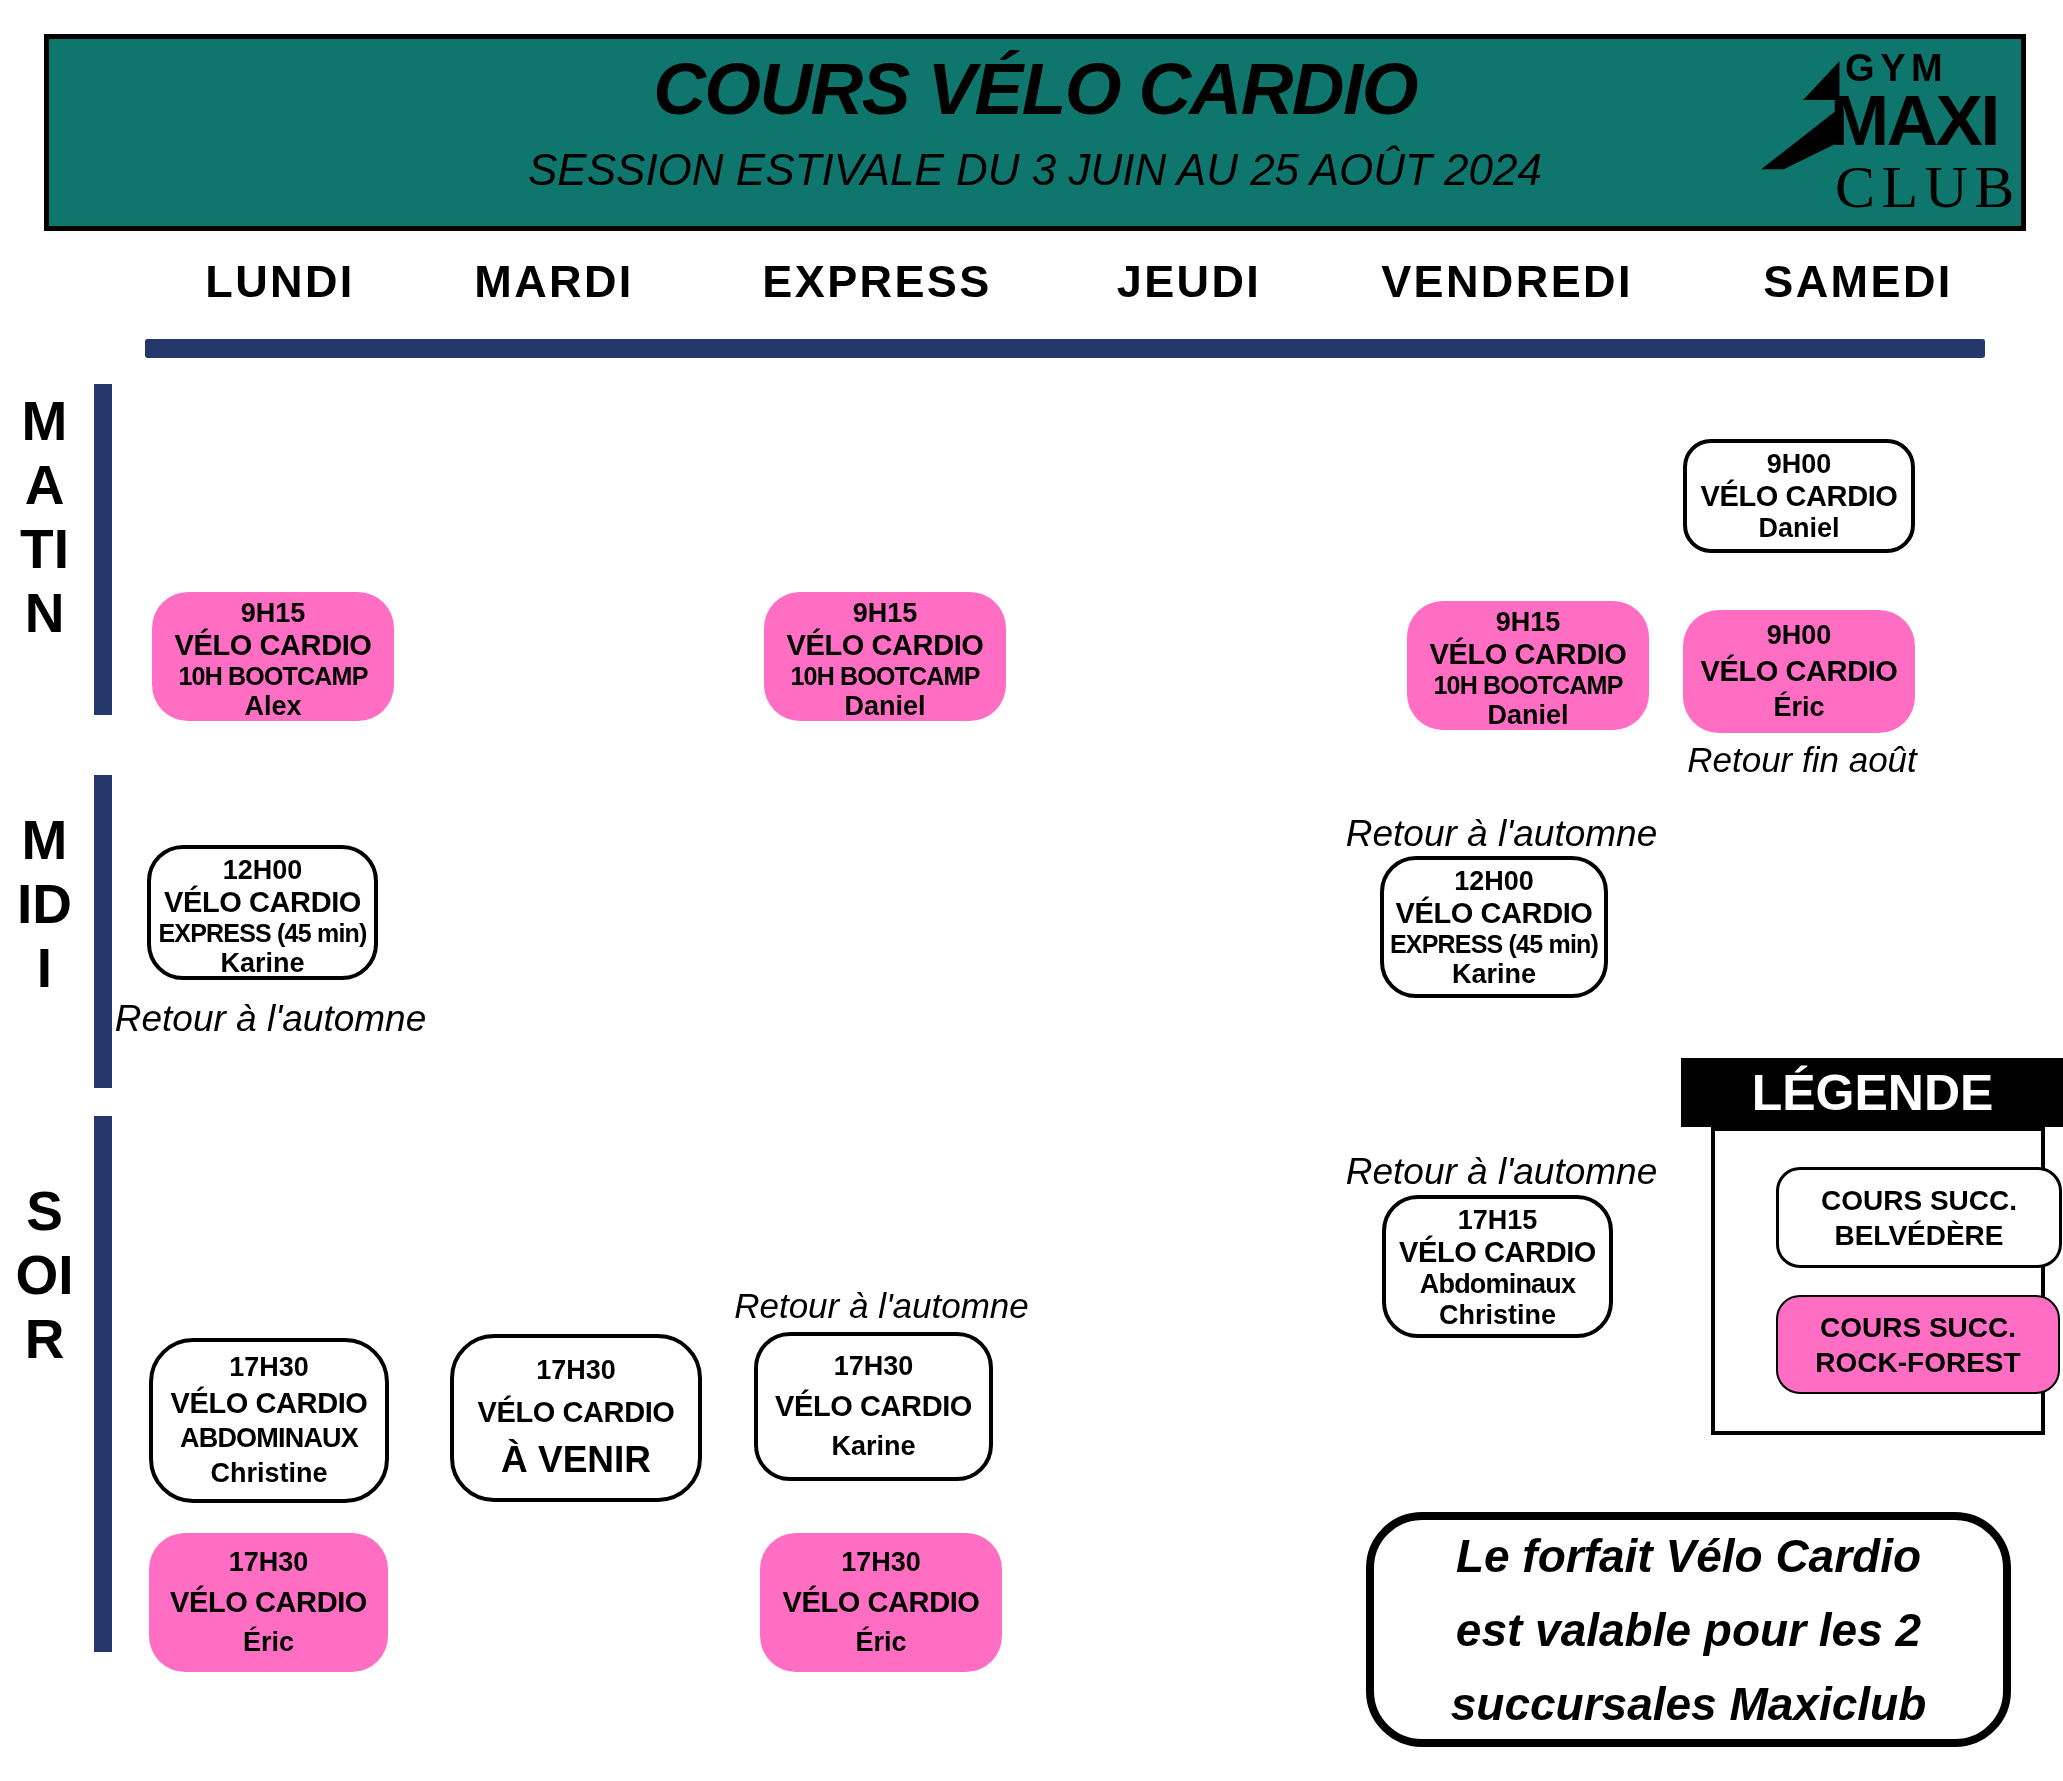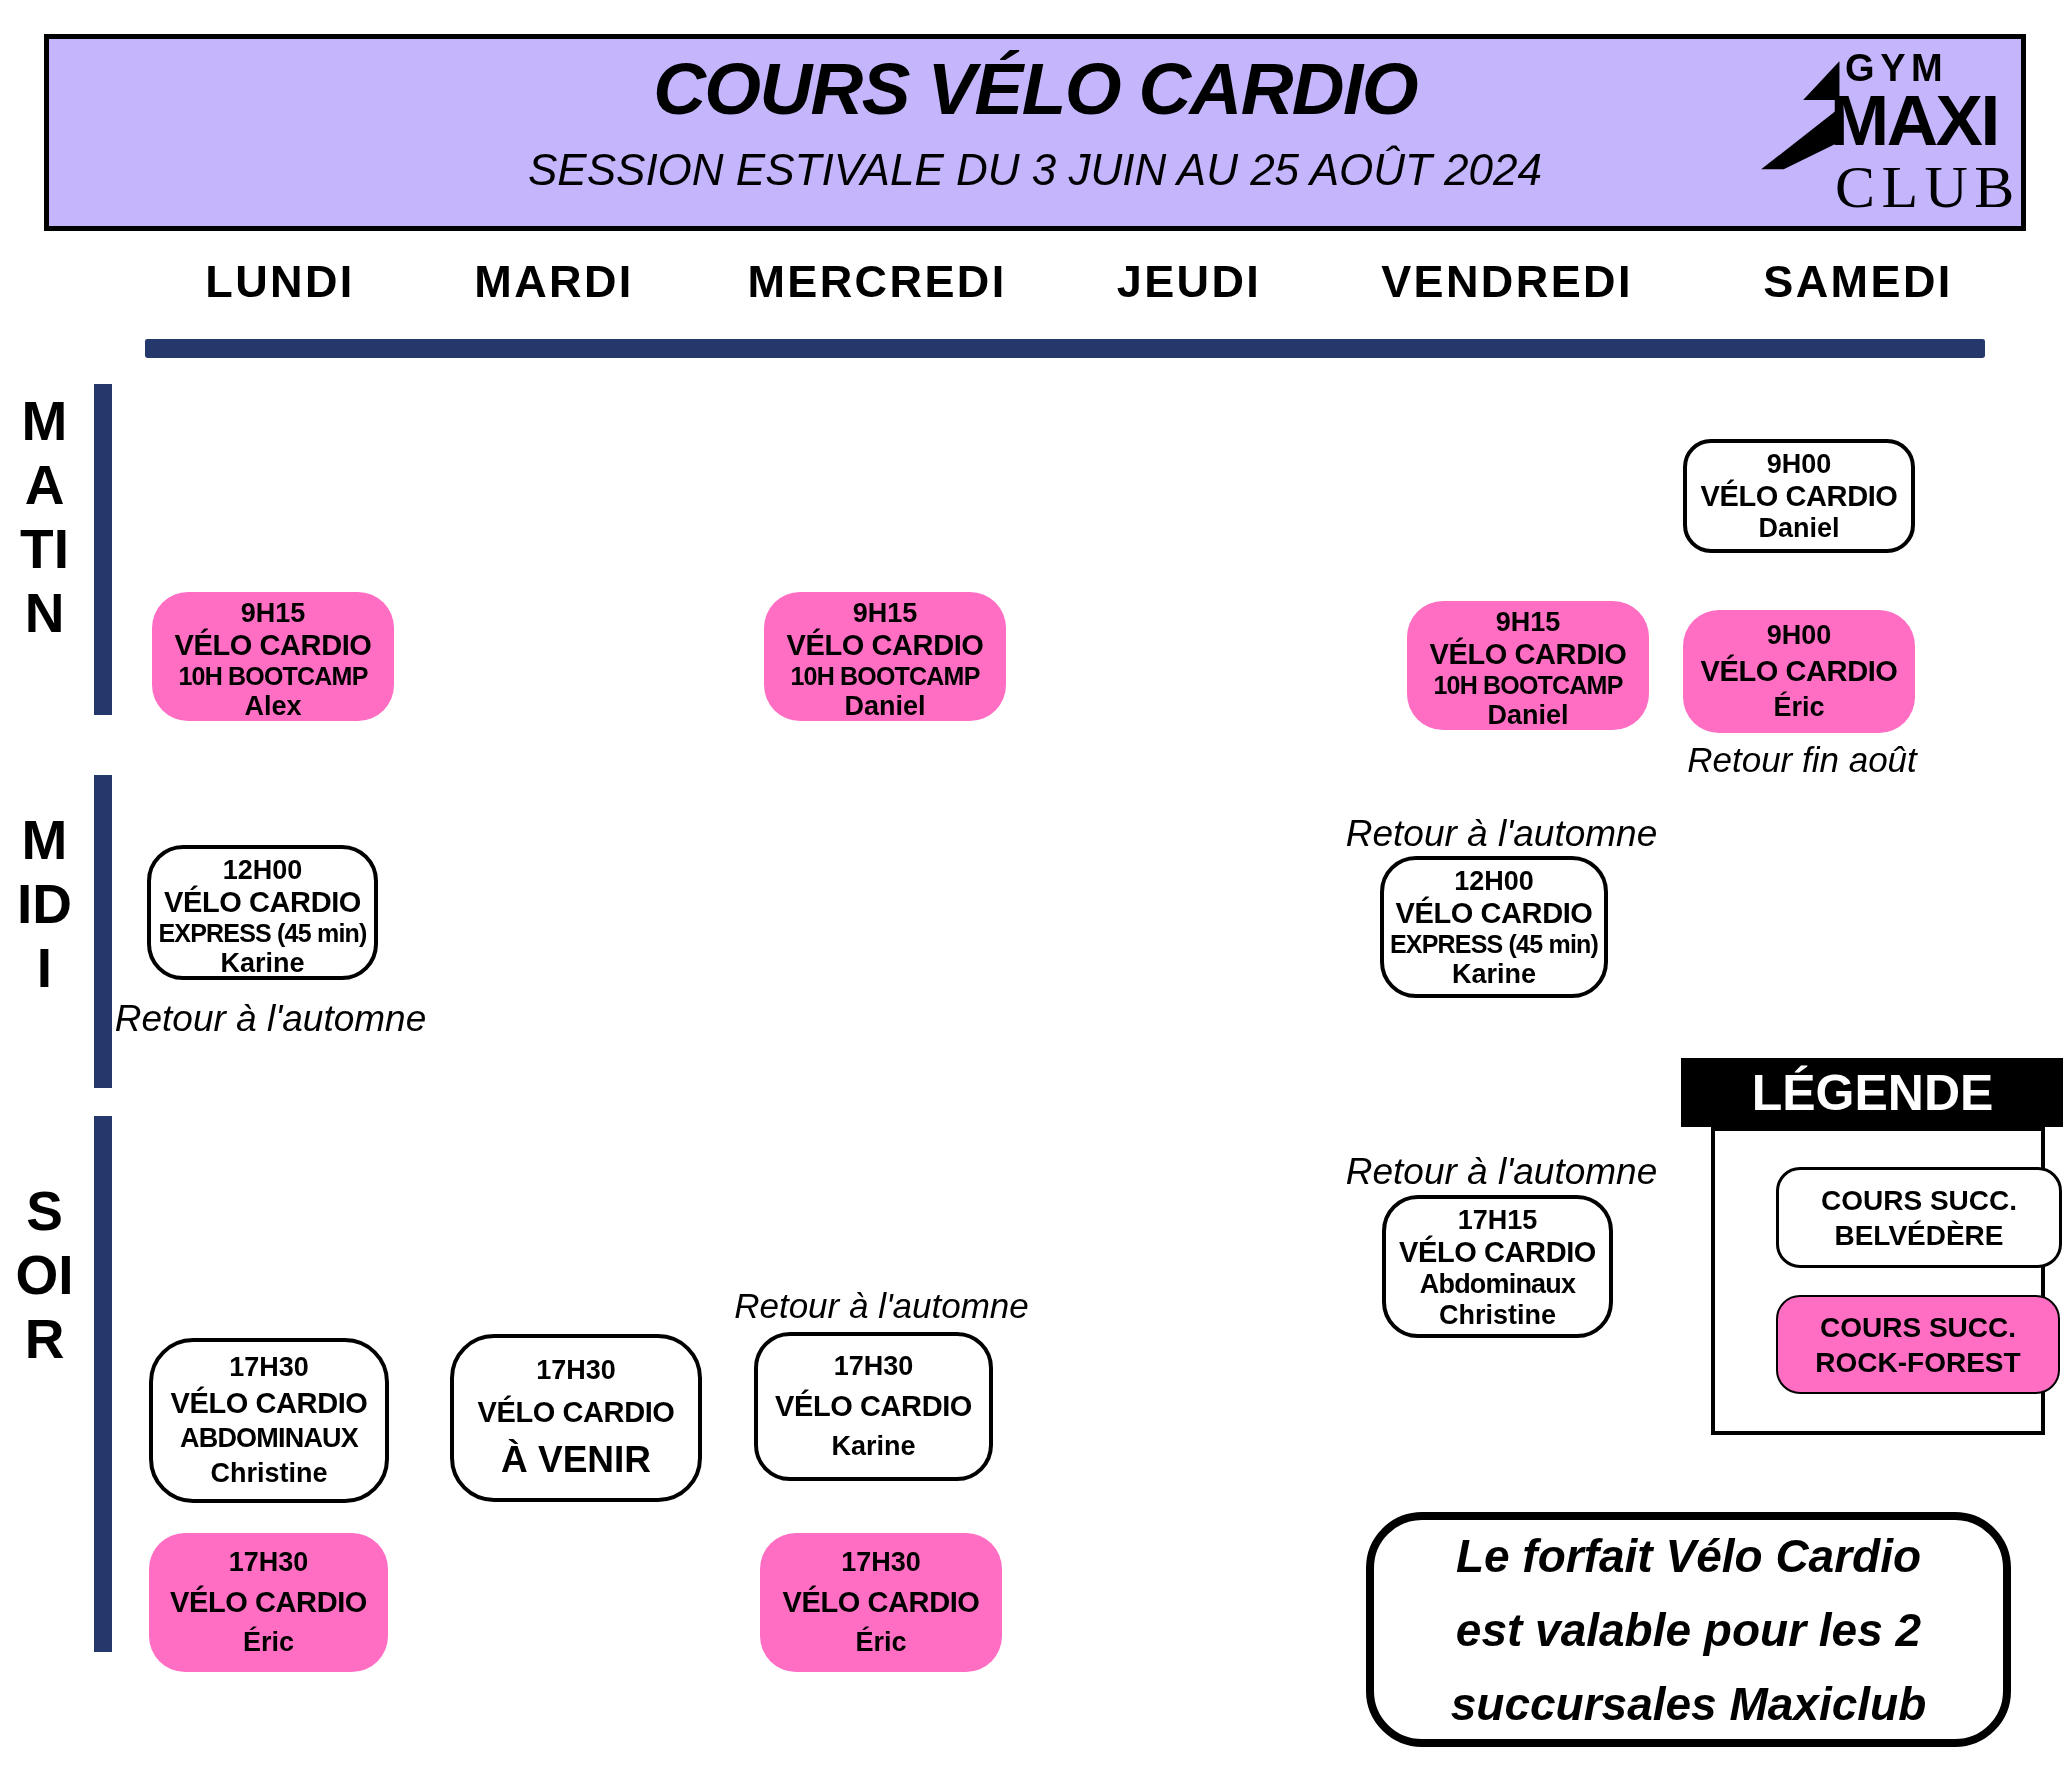--- a/index.html
+++ b/index.html
@@ -10,21 +10,21 @@
   html,body{margin:0;padding:0;}
   body{
     width:2064px;height:1781px;background:#ffffff;position:relative;
     font-family:"Liberation Sans",sans-serif;color:#000;
   }
   #canvas{position:absolute;inset:0;overflow:hidden;}
 
   
   .header-box{
     position:absolute;left:44px;top:34px;width:1972px;height:187px;
-    border:5.6px solid var(--black);background:#c4b5fd;
+    border:5.6px solid var(--black);background:#0f766e;
   }
   .main-title{
     position:absolute;left:0;top:8px;width:100%;text-align:center;
     font-size:73px;font-weight:bold;font-style:italic;letter-spacing:-1.6px;white-space:nowrap;
   }
   .sub-title{
     position:absolute;left:0;top:106px;width:100%;text-align:center;
     font-size:44px;font-weight:normal;font-style:italic;letter-spacing:0px;white-space:nowrap;
   }
   .logo{position:absolute;right:8px;top:6.4px;width:252px;height:177px;}
@@ -120,21 +120,21 @@
         <polygon points="0,138 97,62 97,104 28,138" fill="#000"></polygon>
       </svg>
       <div class="logo-gym">GYM</div>
       <div class="logo-maxi">MAXI</div>
       <div class="logo-club">CLUB</div>
     </div>
   </div>
 
   <div class="day" style="left:119px">LUNDI</div>
   <div class="day" style="left:393px">MARDI</div>
-  <div class="day" style="left:716px">MERCREDI</div>
+  <div class="day" style="left:716px">EXPRESS</div>
   <div class="day" style="left:1028px">JEUDI</div>
   <div class="day" style="left:1346px">VENDREDI</div>
   <div class="day" style="left:1697px">SAMEDI</div>
   <div class="rule"></div>
 
   <div class="vbar" style="top:384px;height:331px"></div>
   <div class="vbar" style="top:775px;height:313px"></div>
   <div class="vbar" style="top:1116px;height:536px"></div>
   <div class="vlabel" style="top:389px">MATIN</div>
   <div class="vlabel" style="top:808px">MIDI</div>

